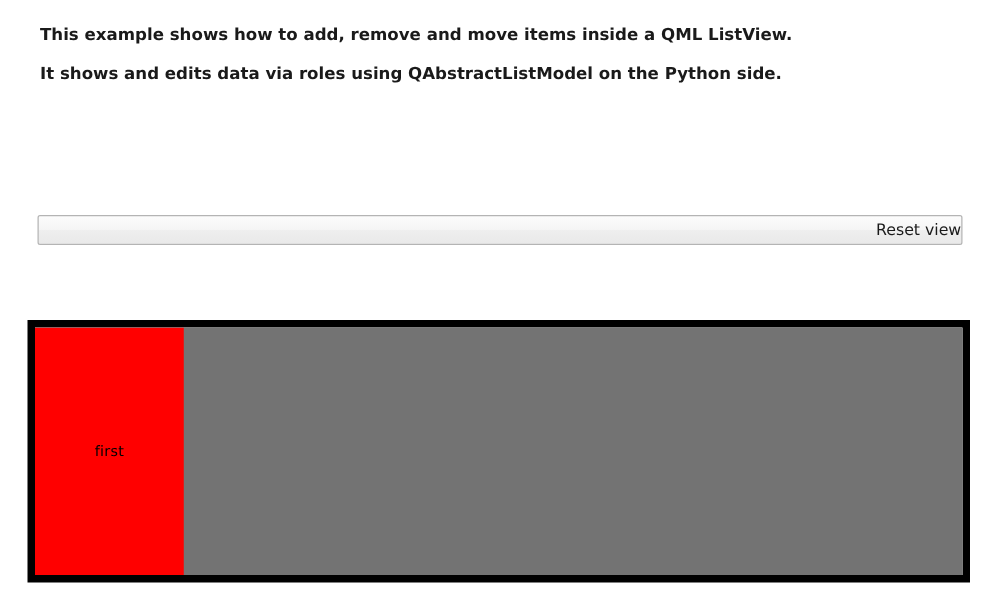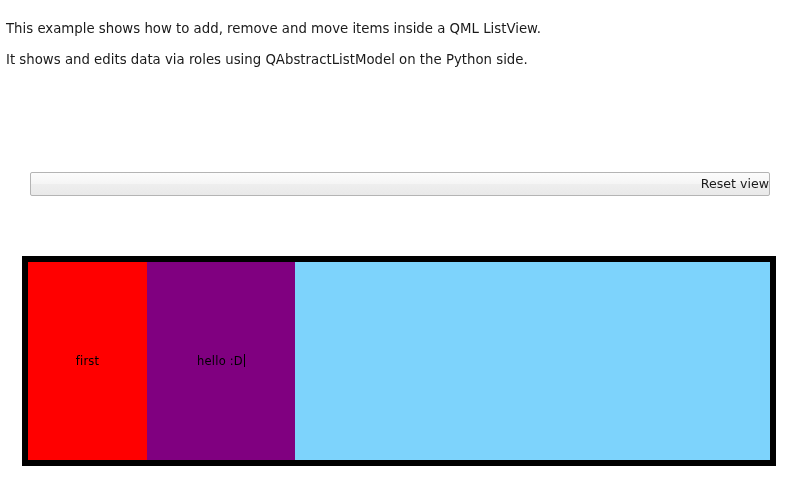--- a/index.html
+++ b/index.html
@@ -11,23 +11,24 @@
     height: 480px;
     background: #ffffff;
     font-family: "DejaVu Sans", sans-serif;
     overflow: hidden;
     position: relative;
   }
 
   
   #description {
     position: absolute;
-    left: 6px;
+    left: 32px;
     top: 14px;
     width: 760px;
+    font-weight: bold;
   }
   .desc-line {
     font-size: 13.3px;
     line-height: 30.5px;
     color: #1a1a1a;
     white-space: nowrap;
     font-family: "DejaVu Sans", sans-serif;
   }
 
   
@@ -111,21 +112,21 @@
 <div id="description">
   <div class="desc-line">This example shows how to add, remove and move items inside a QML ListView.</div>
   <div class="desc-line">It shows and edits data via roles using QAbstractListModel on the Python side.</div>
 </div>
 
 <div id="button-column">
   <button class="qml-button" type="button">Reset view</button>
 </div>
 
 <div id="listview-frame">
-  <div id="listview-track" style="background: #7dd3fc;">
+  <div id="listview-track" style="background: #737373; flex-direction: column;">
       <div class="list-item" style="background: rgb(255, 0, 0); width: 119px;">
         <span class="list-item-label">first</span>
       </div>
       <div class="list-item" style="background: rgb(128, 0, 128); width: 148px;">
         <span class="list-item-label">hello :D<span class="text-caret"></span></span>
       </div>
     </div>
 </div>
 
 </body></html>

